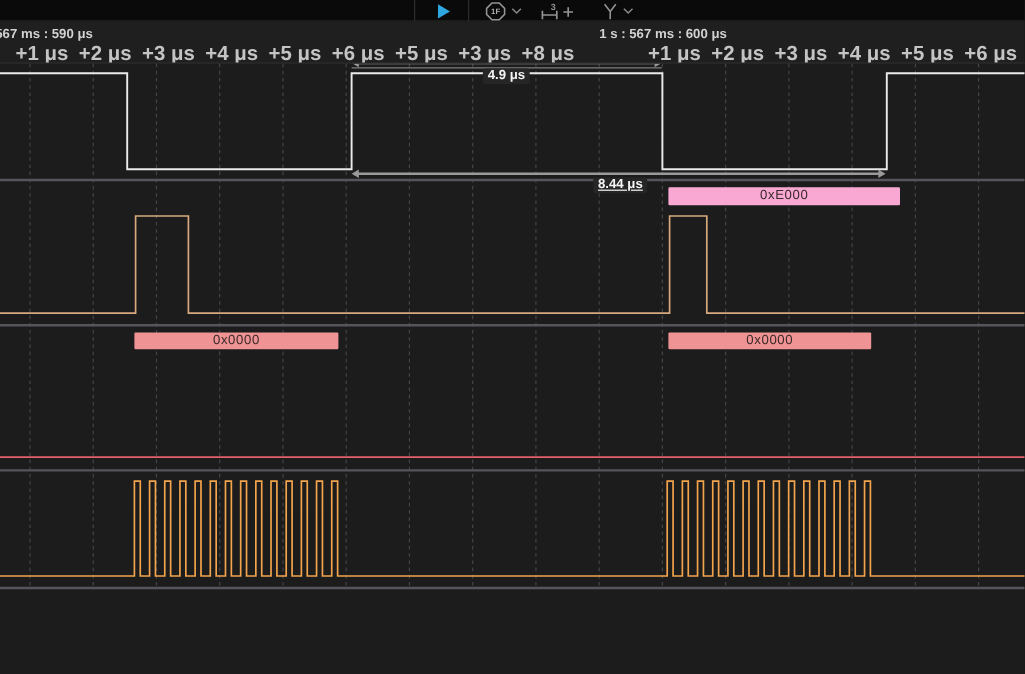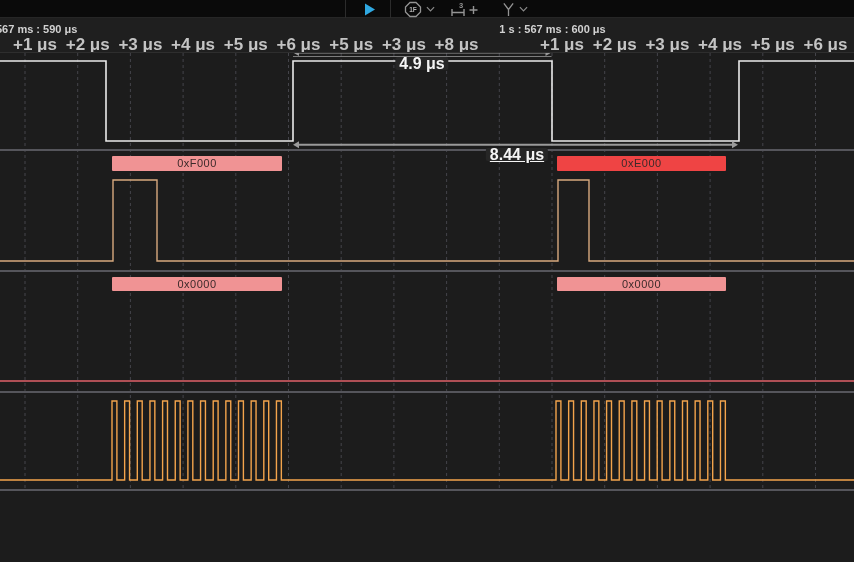--- a/index.html
+++ b/index.html
@@ -33,21 +33,21 @@
   }
   
   #waves{position:absolute;left:0;top:0;width:854px;height:562px;}
   
   .annotation{
     position:absolute;display:flex;align-items:center;justify-content:center;
     font-size:11px;color:#3c2a2a;border-radius:1px;letter-spacing:.5px;
   }
   .meas-badge{
     position:absolute;transform:translateX(-50%);
-    background:#262626;color:#f5f5f5;font-size:16px;font-weight:bold;
+    background:#262626;color:#f5f5f5;font-size:11px;font-weight:bold;
     padding:0 4px;line-height:13px;border-radius:2px;white-space:nowrap;
   }
 </style>
 </head>
 <body>
 
 <div id="screen">
 
   <svg id="waves" width="854" height="562" viewBox="0 0 854 562">
       <line x1="25" x2="25" y1="53" y2="490" stroke="#44444a" stroke-width="1" stroke-dasharray="3 3"></line>
@@ -154,17 +154,16 @@
       <span class="tick-label" style="left: 614.7px;">+2 μs</span>
       <span class="tick-label" style="left: 667.4px;">+3 μs</span>
       <span class="tick-label" style="left: 720.1px;">+4 μs</span>
       <span class="tick-label" style="left: 772.8px;">+5 μs</span>
       <span class="tick-label" style="left: 825.5px;">+6 μs</span>
       <span class="abs-label" style="left: 499.3px;">1 s : 567 ms : 600 μs</span>
     </div>
 
 <div class="meas-badge" style="left: 422px; top: 57px;">4.9 μs</div>
     <div class="meas-badge" style="left: 517px; top: 147.5px; text-decoration: underline;">8.44 μs</div>
-    <div class="annotation" style="left: 112px; top: 155.5px; width: 170px; height: 15.5px; background: rgb(240, 147, 148);">0xF000</div>
-    <div class="annotation" style="left: 557px; top: 155.5px; width: 169px; height: 15.5px; background: #ef4444;">0xE000</div>
+    <div class="annotation" style="left: 557px; top: 155.5px; width: 193px; height: 15.5px; background: #f9a8d4;">0xE000</div>
     <div class="annotation" style="left: 112px; top: 276.5px; width: 170px; height: 14.5px; background: rgb(240, 147, 148);">0x0000</div>
     <div class="annotation" style="left: 557px; top: 276.5px; width: 169px; height: 14.5px; background: rgb(240, 147, 148);">0x0000</div>
   </div>
 
 </body></html>

